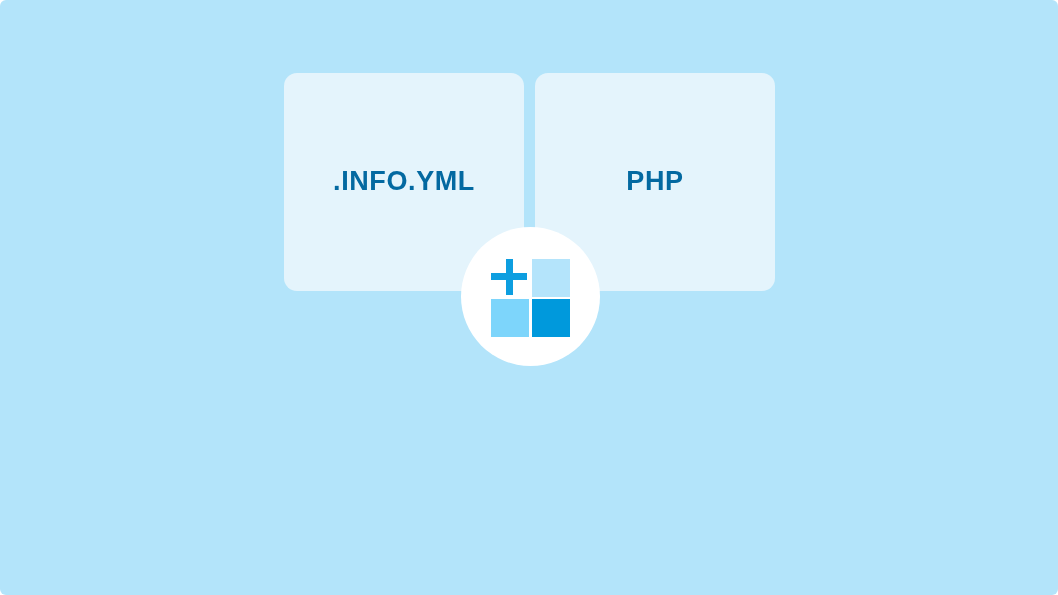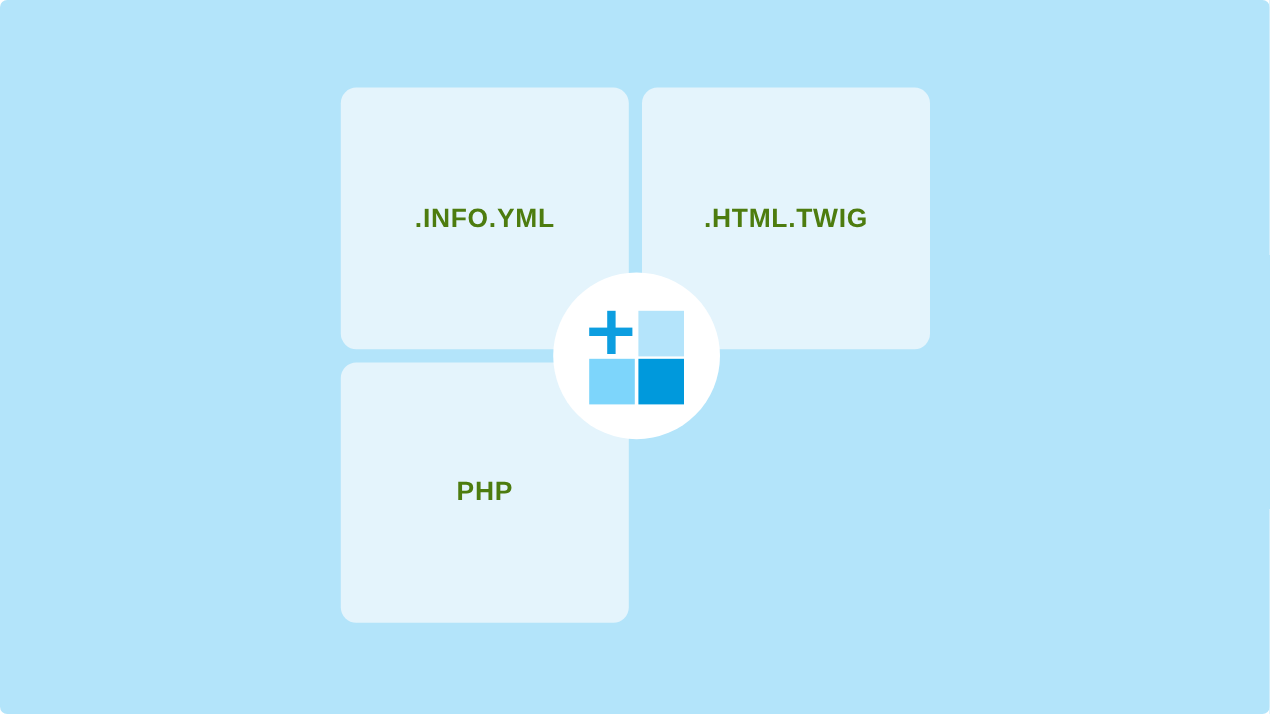--- a/index.html
+++ b/index.html
@@ -44,24 +44,24 @@
   .tile {
     background: #e4f4fc;
     border-radius: 13px;
     display: flex;
     align-items: center;
     justify-content: center;
     box-sizing: border-box;
   }
 
   .tile-label {
-    color: #4d7c0f;
+    color: #0369a1;
     font-family: "Liberation Sans", sans-serif;
     font-weight: bold;
-    font-size: 22px;
+    font-size: 27px;
     letter-spacing: 0.6px;
     line-height: 1;
     text-align: center;
     white-space: nowrap;
     -webkit-font-smoothing: antialiased;
   }
 
   
   .center-badge {
     position: absolute;
@@ -122,23 +122,20 @@
 <body>
 
 <div class="canvas">
 
   <div class="grid">
 
     <div class="tile">
       <span class="tile-label">.INFO.YML</span>
     </div>
 
-    <div class="tile">
-      <span class="tile-label">.HTML.TWIG</span>
-    </div>
 
 
     <div class="tile">
       <span class="tile-label">PHP</span>
     </div>
 
   </div>
 
   <div class="center-badge">
     <div class="badge-icon">

